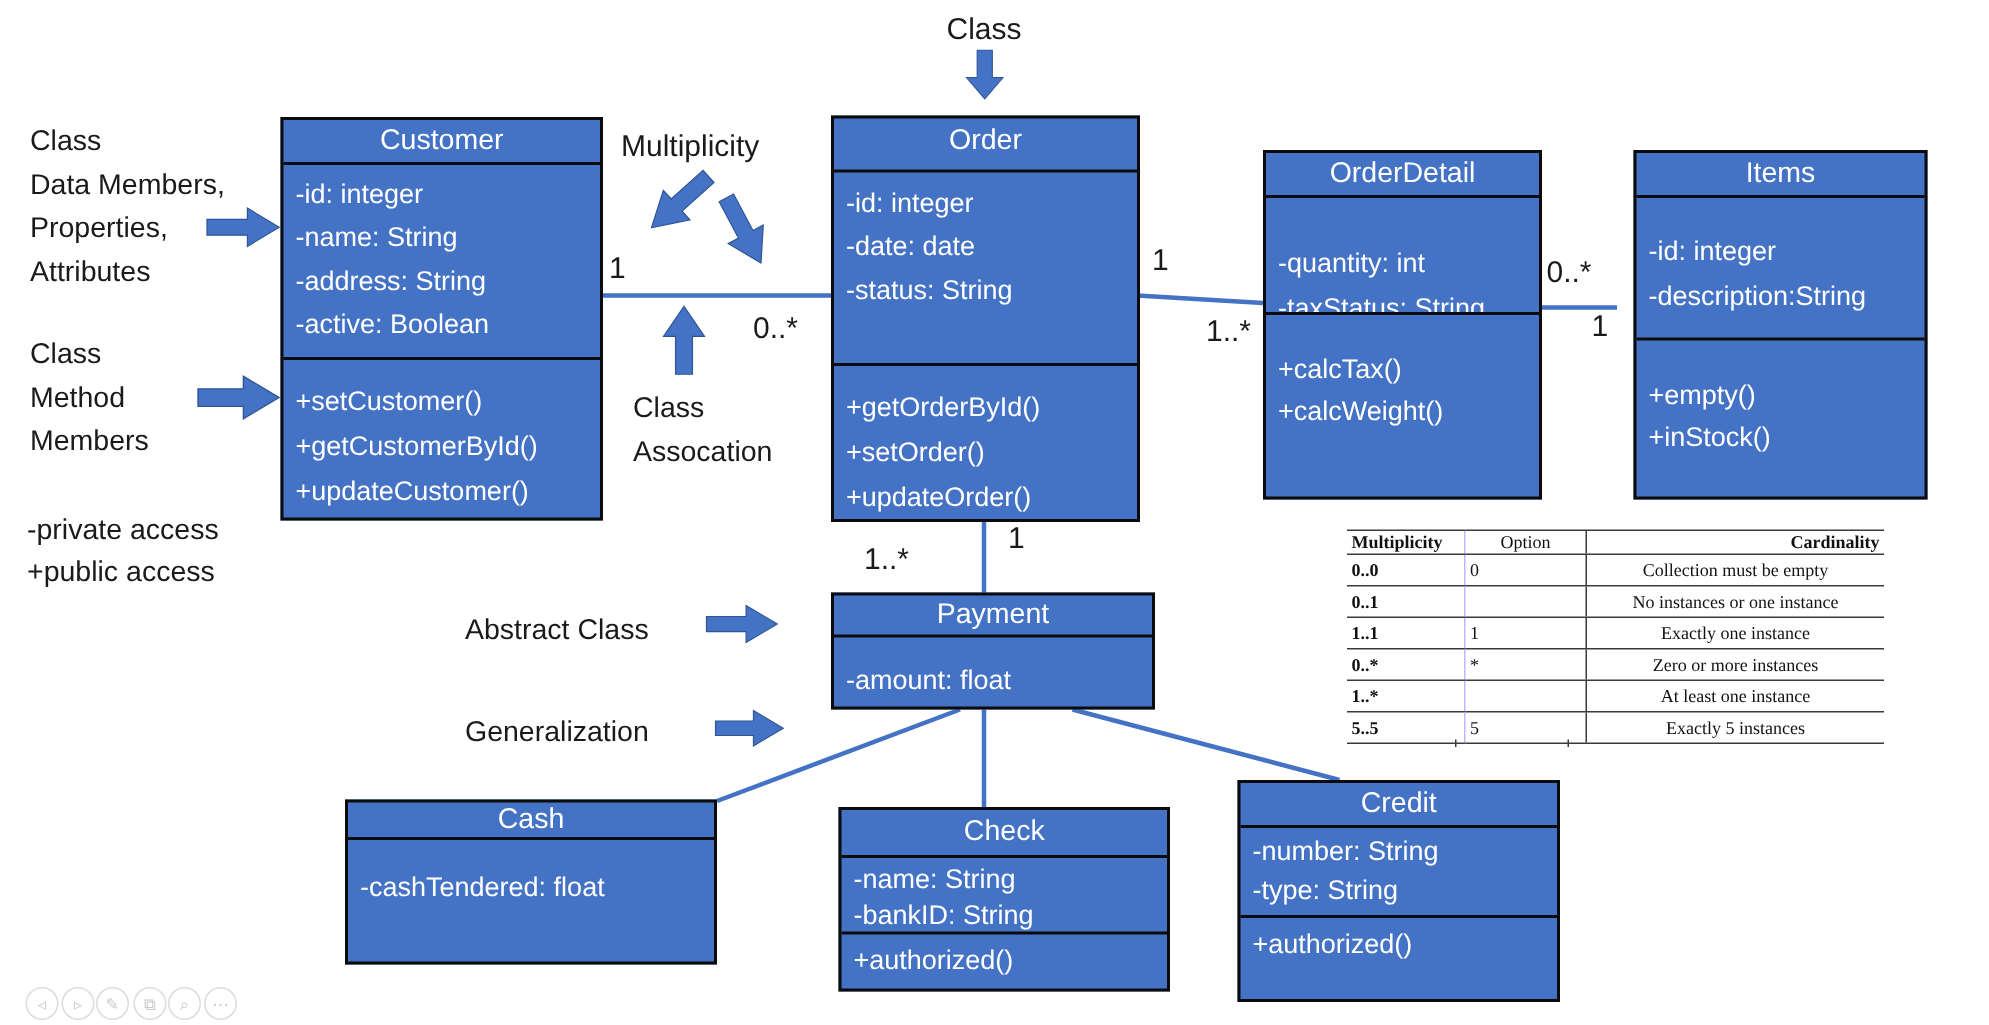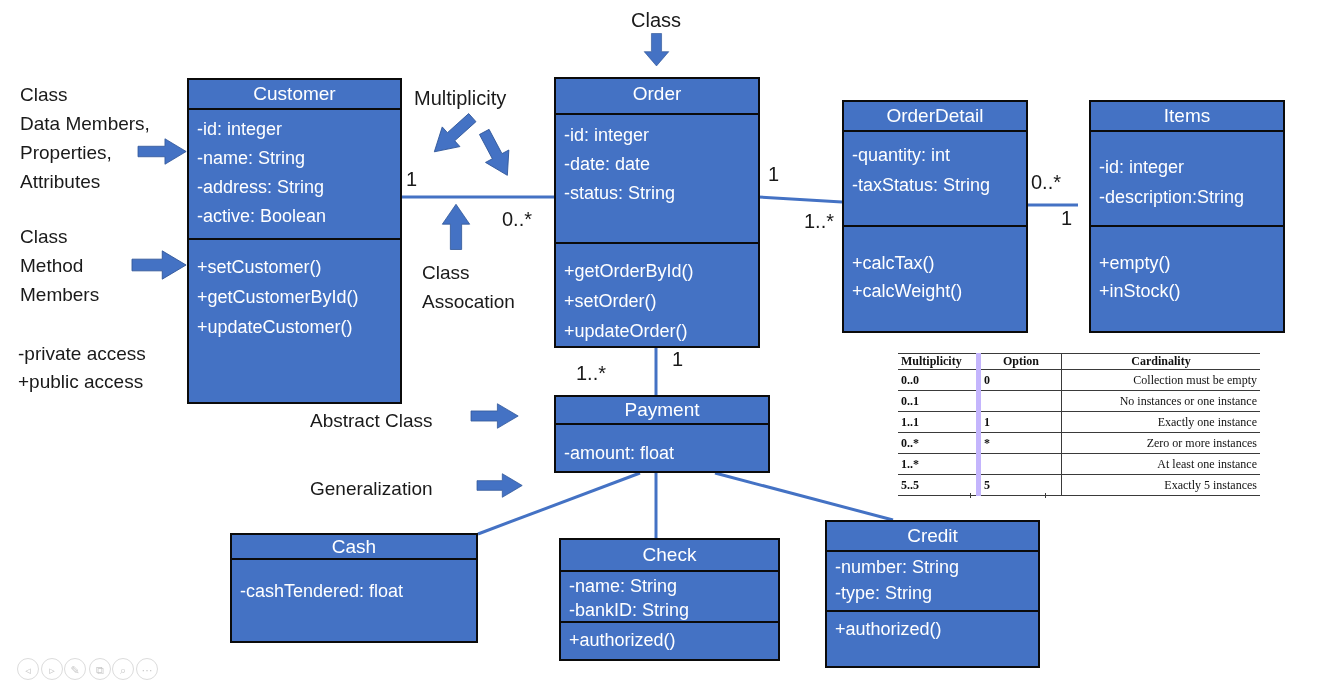--- a/index.html
+++ b/index.html
@@ -31,24 +31,24 @@
     position:absolute; border-collapse:collapse; table-layout:fixed;
     font-family:"Liberation Serif", serif; font-size:12px; color:#111;
   }
   .legend th, .legend td {
     border-bottom:1px solid #3a3a3a; padding:0 3px; vertical-align:middle;
     overflow:hidden; white-space:nowrap;
   }
   .legend th { border-top:1px solid #3a3a3a; font-weight:bold; height:14px; }
   .legend td { height:20px; }
   .legend .c1 { width:72px; font-weight:bold; text-align:left; }
-  .legend .c2 { width:74px; font-weight:bold; text-align:left; border-left:5px solid #c4b5fd; }
-  .legend .c3 { width:192px; text-align:right; border-left:1px solid #3a3a3a; }
+  .legend .c2 { width:74px; font-weight:normal; text-align:left; border-left:1px solid #c4b5fd; }
+  .legend .c3 { width:192px; text-align:center; border-left:1px solid #3a3a3a; }
   .legend th.c2 { text-align:center; }
-  .legend th.c3 { text-align:center; }
+  .legend th.c3 { text-align:right; }
   .stub { position:absolute; width:1px; height:5px; background:#3a3a3a; }
   
   .tb {
     position:absolute; width:22px; height:22px; border:1px solid #dcdcdc; border-radius:50%;
     color:#c9c9c9; font-size:11px; line-height:22px; text-align:center; box-sizing:border-box;
     background:#fff; cursor:pointer; user-select:none;
   }
 </style>
 </head>
 <body>
@@ -137,21 +137,21 @@
 
   <div class="edge-label" style="left:406px;top:168px">1</div>
   <div class="edge-label" style="left:502px;top:208px">0..*</div>
   <div class="edge-label" style="left:768px;top:163px">1</div>
   <div class="edge-label" style="left:804px;top:210px">1..*</div>
   <div class="edge-label" style="left:1031px;top:171px">0..*</div>
   <div class="edge-label" style="left:1061px;top:207px">1</div>
   <div class="edge-label" style="left:672px;top:348px">1</div>
   <div class="edge-label" style="left:576px;top:362px">1..*</div>
 
-  <div class="uml" style="left:187px;top:78px;width:215px;height:326px">
+  <div class="uml" style="left:187px;top:78px;width:215px;height:269px">
     <div class="uml-h" style="height:28px;line-height:28px">Customer</div>
     <div class="uml-s divided" style="height:130px;padding-top:5px;line-height:29px">
       <div class="m">-id: integer</div>
       <div class="m">-name: String</div>
       <div class="m">-address: String</div>
       <div class="m">-active: Boolean</div>
     </div>
     <div class="uml-s divided" style="height:105px;padding-top:12px;line-height:30px">
       <div class="m">+setCustomer()</div>
       <div class="m">+getCustomerById()</div>
@@ -168,21 +168,21 @@
     </div>
     <div class="uml-s divided" style="height:106px;padding-top:12px;line-height:30px">
       <div class="m">+getOrderById()</div>
       <div class="m">+setOrder()</div>
       <div class="m">+updateOrder()</div>
     </div>
   </div>
 
   <div class="uml" style="left:842px;top:100px;width:186px;height:233px">
     <div class="uml-h" style="height:28px;line-height:28px">OrderDetail</div>
-    <div class="uml-s divided" style="height:95px;padding-top:8px;line-height:30px">
+    <div class="uml-s divided" style="height:78px;padding-top:28px;line-height:30px">
       <div class="m">-quantity: int</div>
       <div class="m">-taxStatus: String</div>
     </div>
     <div class="uml-s divided" style="height:106px;padding-top:22px;line-height:28px">
       <div class="m">+calcTax()</div>
       <div class="m">+calcWeight()</div>
     </div>
   </div>
 
   <div class="uml" style="left:1089px;top:100px;width:196px;height:233px">

